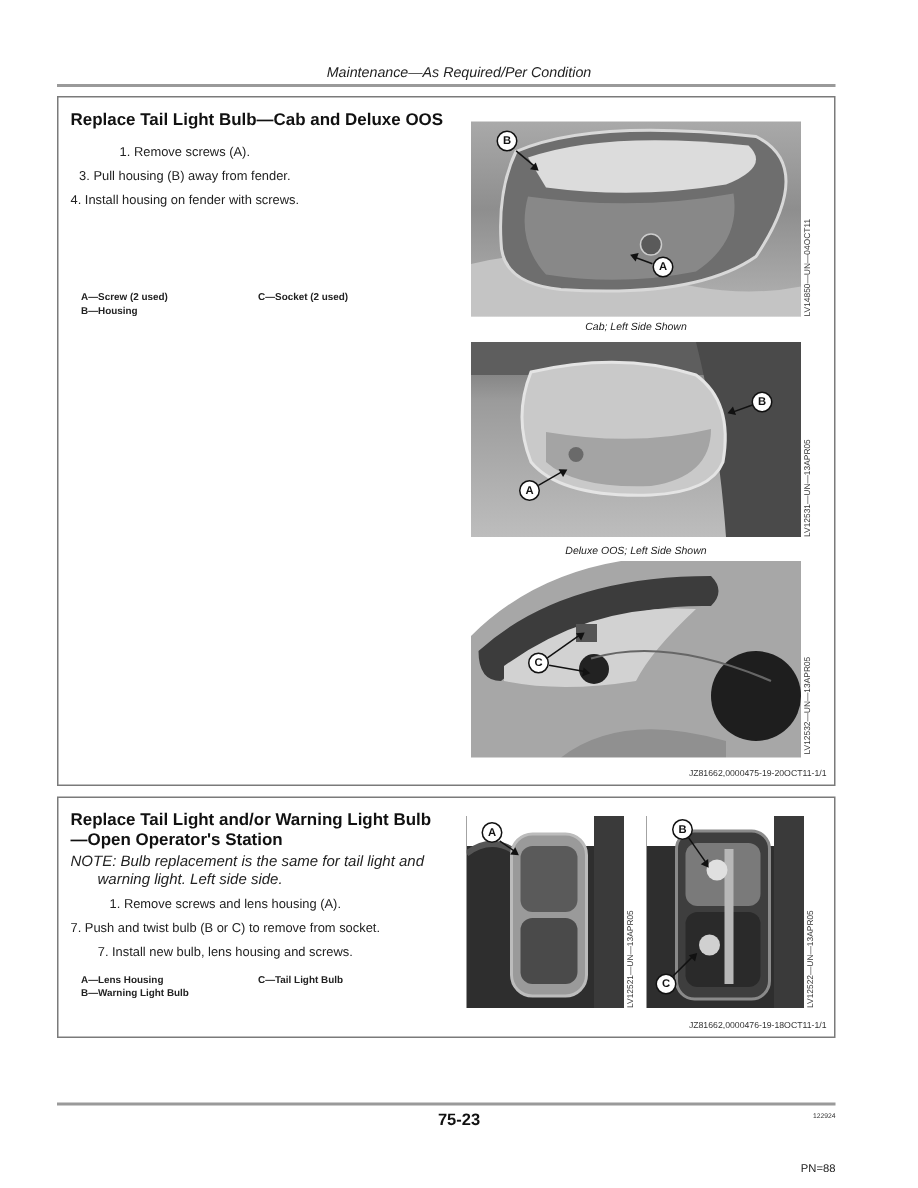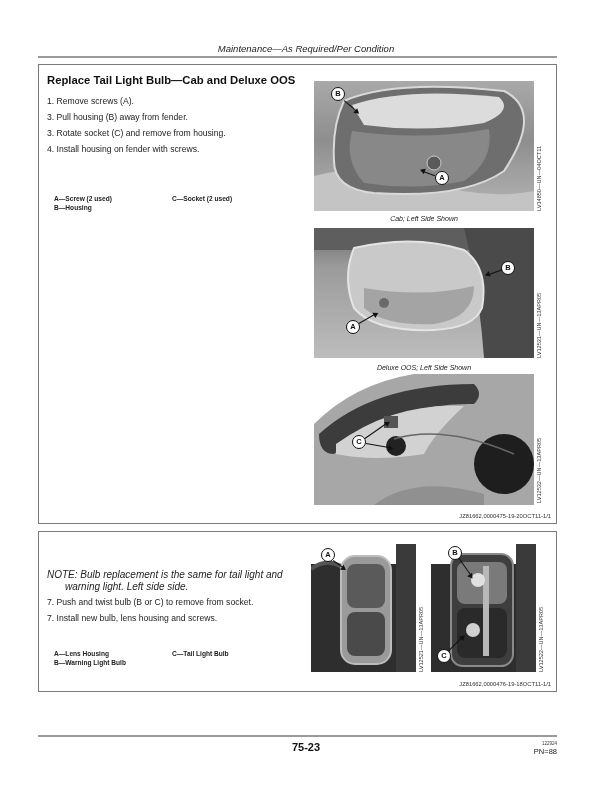--- a/index.html
+++ b/index.html
@@ -13,21 +13,21 @@
   .top-rule { position: absolute; left: 38px; top: 56px; width: 519px; height: 1.5px; background: #9a9a9a; }
 
   .section-box {
     position: absolute; left: 38px; width: 519px;
     border: 1px solid #7a7a7a; background: #fff;
   }
   #box1 { top: 64px; height: 460px; }
   #box2 { top: 531px; height: 161px; }
 
   .sec-title { position: absolute; left: 8px; font-size: 11.3px; font-weight: bold; line-height: 13px; color: #111; }
-  .steps { position: absolute; left: 8px; list-style: none; font-size: 8.6px; color: #222; }
+  .steps { position: absolute; left: 8px; list-style: none; font-size: 8.6px; color: #222; text-align: center; }
   .steps li { height: 16px; line-height: 12px; }
   .note { position: absolute; left: 8px; width: 250px; font-size: 10px; font-style: italic; color: #222; line-height: 12px; }
   .note .indent { padding-left: 18px; display: block; }
 
   .legend { position: absolute; left: 15px; font-size: 6.6px; font-weight: bold; color: #222; }
   .legend .row { height: 8.5px; line-height: 8.5px; white-space: nowrap; }
   .legend .col2 { position: absolute; left: 118px; top: 0; }
 
   .photo { position: absolute; overflow: hidden; }
   .photo-code {
@@ -43,34 +43,33 @@
   }
   .arrow { position: absolute; height: 1.3px; background: #111; transform-origin: left center; }
   .arrow::after {
     content: ""; position: absolute; right: -2px; top: -2.5px;
     border-left: 5px solid #111; border-top: 3px solid transparent; border-bottom: 3px solid transparent;
   }
 
   .footer-rule { position: absolute; left: 38px; top: 735px; width: 519px; height: 1.5px; background: #9a9a9a; }
   .page-number { position: absolute; left: 0; top: 741px; width: 612px; text-align: center; font-size: 11px; font-weight: bold; }
   .doc-date { position: absolute; right: 55px; top: 741px; font-size: 4.5px; color: #333; }
-  .pn { position: absolute; right: 55px; top: 747px; font-size: 7.5px; color: #222; }
+  .pn { position: absolute; right: 55px; top: 774px; font-size: 7.5px; color: #222; }
 </style>
 </head>
 <body>
 
 <div class="running-head">Maintenance—As Required/Per Condition</div>
 <div class="top-rule"></div>
 
 <div class="section-box" id="box1">
   <div class="sec-title" style="top:9px;">Replace Tail Light Bulb—Cab and Deluxe OOS</div>
   <ul class="steps" style="top:30px;">
     <li>1. Remove screws (A).</li>
     <li>3. Pull housing (B) away from fender.</li>
-    <li>3. Rotate socket (C) and remove from housing.</li>
     <li>4. Install housing on fender with screws.</li>
   </ul>
   <div class="legend" style="top:130px;">
     <div class="row">A—Screw (2 used)</div>
     <div class="row">B—Housing</div>
     <div class="row col2">C—Socket (2 used)</div>
   </div>
 
   <div class="photo" style="left:275px; top:16px; width:220px; height:130px; background: linear-gradient(180deg,#a9a9a9 0%,#8e8e8e 45%,#b4b4b4 100%);">
     <svg width="220" height="130" viewBox="0 0 220 130">
@@ -118,25 +117,30 @@
   </div>
   <div class="callout" style="left:313px; top:370px;">C</div>
   <div class="arrow" style="left:326px; top:373px; width:28px; transform:rotate(-35deg);"></div>
   <div class="arrow" style="left:327px; top:378px; width:26px; transform:rotate(10deg);"></div>
   <div class="photo-code" style="left:497px; top:438px;">LV12532—UN—13APR05</div>
 
   <div class="ref" style="right:5px; top:448px;">JZ81662,0000475-19-20OCT11-1/1</div>
 </div>
 
 <div class="section-box" id="box2">
+  <div class="sec-title" style="top:9px;">
+    <span>Replace Tail Light and/or Warning Light Bulb</span><br>
+    <span>—Open Operator's Station</span>
+  </div>
   <div class="note" style="top:37px;">
     <span>NOTE: Bulb replacement is the same for tail light and</span>
     <span class="indent">warning light. Left side side.</span>
   </div>
   <ul class="steps" style="top:64px;">
+    <li>1. Remove screws and lens housing (A).</li>
     <li>7. Push and twist bulb (B or C) to remove from socket.</li>
     <li>7. Install new bulb, lens housing and screws.</li>
   </ul>
   <div class="legend" style="top:118px;">
     <div class="row">A—Lens Housing</div>
     <div class="row">B—Warning Light Bulb</div>
     <div class="row col2">C—Tail Light Bulb</div>
   </div>
 
   <div class="photo" style="left:272px; top:12px; width:105px; height:128px; background:#2e2e2e;">

